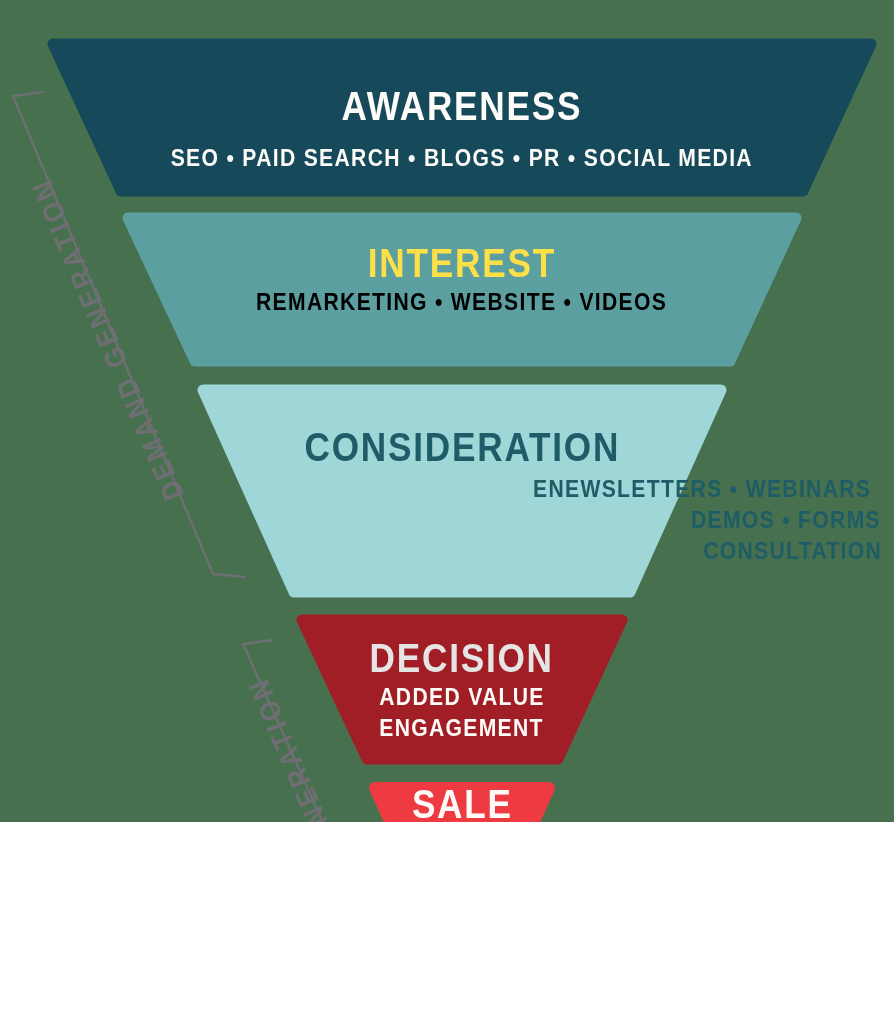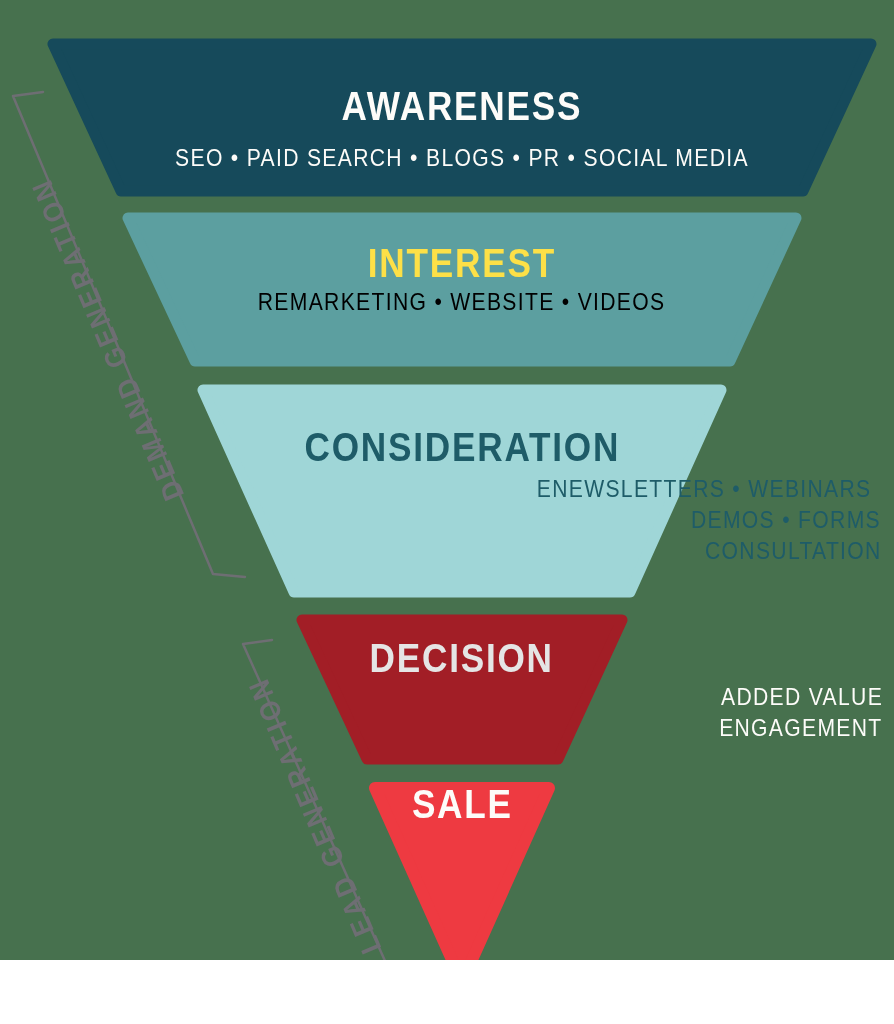--- a/index.html
+++ b/index.html
@@ -1,33 +1,33 @@
 <!DOCTYPE html>
 <html><head>
 <meta charset="utf-8">
 <style>
   html,body{margin:0;padding:0;}
   .stage{
     position:relative;
-    width:894px;height:960px;
+    width:894px;height:822px;
     overflow:hidden;
     font-family:"Liberation Sans", sans-serif;
     background:#47714e;
   }
   svg.shapes{position:absolute;left:0;top:0;}
   .txt{
     position:absolute;left:30px;right:0;
     text-align:center;
     white-space:nowrap;
     pointer-events:none;
   }
   .cond{display:inline-block;transform:scaleX(0.88);transform-origin:center;}
   .title{font-size:40px;font-weight:700;letter-spacing:2px;color:#fdfcf9;}
   .items{font-size:24px;font-weight:400;letter-spacing:1.5px;color:#fdfcf9;}
-  .items .line{line-height:31px;}
+  .items .line{line-height:31px;font-weight:bold;}
   .side-label{
     position:absolute;
     width:400px;height:44px;
     text-align:center;
     font-size:29px;font-weight:700;letter-spacing:4px;
     color:#6e6e73;
     transform:rotate(-113deg);
     white-space:nowrap;
   }
 </style>
@@ -67,21 +67,21 @@
   </div>
   <div class="txt items" style="top: 473px; color: rgb(30, 92, 104); text-align: right;">
     <div class="line"><span class="cond">ENEWSLETTERS • WEBINARS</span></div>
     <div class="line"><span class="cond">DEMOS • FORMS</span></div>
     <div class="line"><span class="cond">CONSULTATION</span></div>
   </div>
 
   <div class="txt title" style="top: 636px; color: #e5e5e5;">
     <span class="cond">DECISION</span>
   </div>
-  <div class="txt items" style="top: 681px; color: rgb(253, 252, 249); text-align: right;">
+  <div class="txt items" style="top: 681px; color: rgb(253, 252, 249);">
     <div class="line"><span class="cond">ADDED VALUE</span></div>
     <div class="line"><span class="cond">ENGAGEMENT</span></div>
   </div>
 
   <div class="txt title" style="top: 782px; color: rgb(253, 252, 249);">
     <span class="cond">SALE</span>
   </div>
 
   <div class="side-label" style="left: -87px; top: 315px; color: rgb(110, 110, 115);">
     <span class="cond">DEMAND GENERATION</span>

